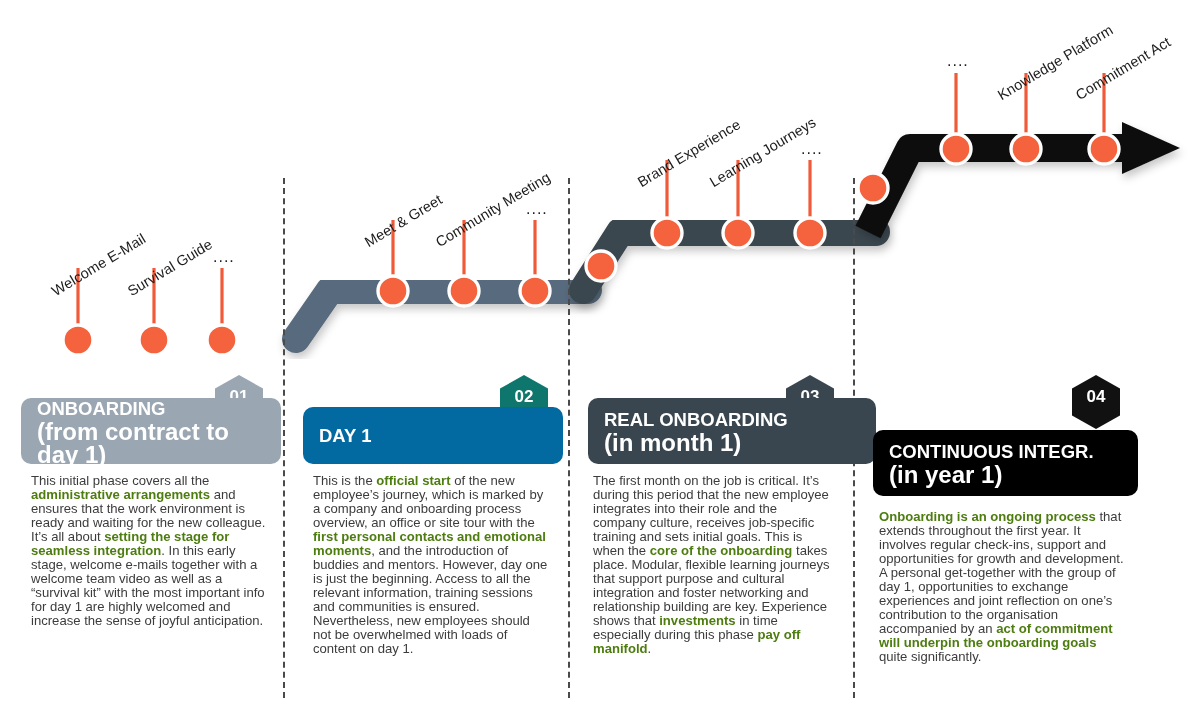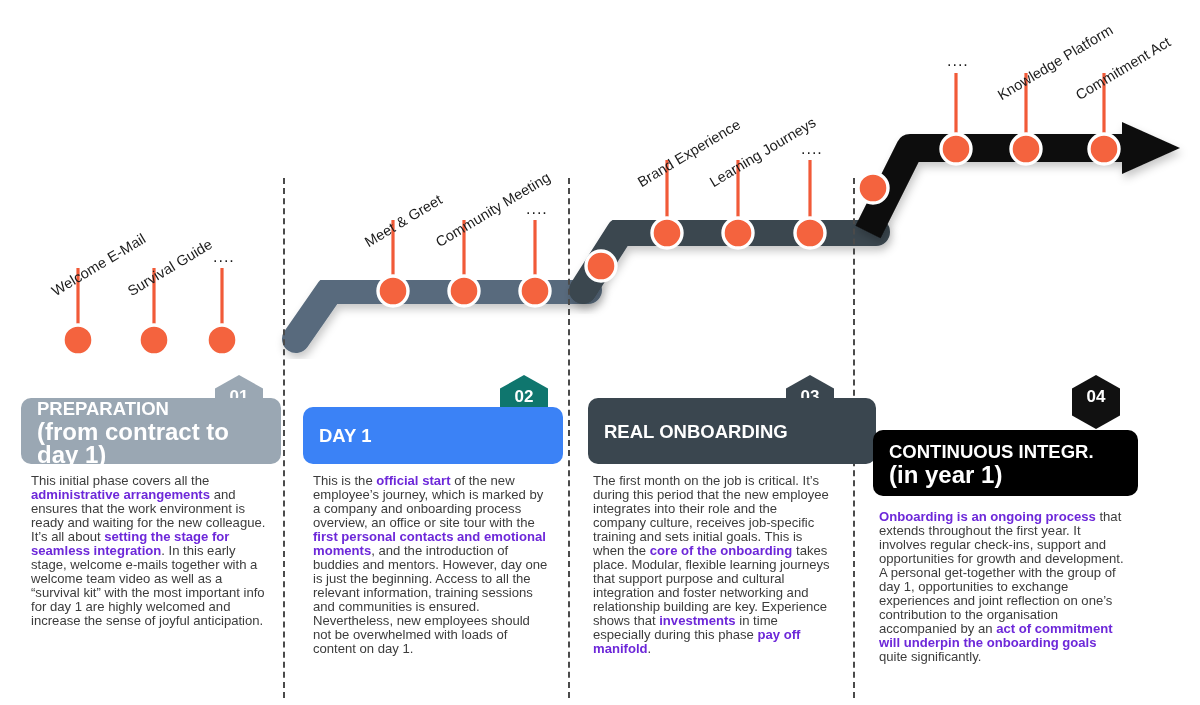--- a/index.html
+++ b/index.html
@@ -81,21 +81,21 @@
     font-size: 24px;
   }
   .body-text {
     position: absolute;
     font-size: 13.1px;
     line-height: 14px;
     color: #3c3c3c;
     text-align: left;
   }
   .body-text b {
-    color: #6d28d9;
+    color: #4d7c0f;
     font-weight: bold;
   }
 </style>
 </head>
 <body>
 
 <div id="stage">
 
   <svg class="staircase" viewBox="0 0 1200 705">
     <defs>
@@ -176,38 +176,39 @@
   <div class="milestone-label" style="left:643px; top:174px;">Brand Experience</div>
   <div class="milestone-label" style="left:715px; top:174px;">Learning Journeys</div>
   <div class="milestone-label ellipsis" style="left:801px; top:140px;">....</div>
 
   <div class="milestone-label ellipsis" style="left:947px; top:52px;">....</div>
   <div class="milestone-label" style="left:1003px; top:87px;">Knowledge Platform</div>
   <div class="milestone-label" style="left:1081px; top:87px;">Commitment Act</div>
 
   <div class="hex" style="left:215px; top:375px; background:#9aa7b3;">01</div>
   <div class="title-bar" style="left:21px; top:398px; width:260px; height:66px; background:#9aa7b3;">
-    <div>PREPARATION</div>
+    <div>ONBOARDING</div>
     <div class="t2">(from contract to day 1)</div>
   </div>
   <div class="body-text" style="left:31px; top:474px; width:238px;">
     <span>This initial phase covers all the </span><b>administrative arrangements</b><span> and ensures that the work environment is ready and waiting for the new colleague. It’s all about </span><b>setting the stage for seamless integration</b><span>. In this early stage, welcome e-mails together with a welcome team video as well as a “survival kit” with the most important info for day 1 are highly welcomed and increase the sense of joyful anticipation.</span>
   </div>
 
   <div class="hex" style="left:500px; top:375px; background:#0f766e;">02</div>
-  <div class="title-bar" style="left:303px; top:407px; width:260px; height:57px; background:#3b82f6;">
+  <div class="title-bar" style="left:303px; top:407px; width:260px; height:57px; background:#0369a1;">
     <div>DAY 1</div>
   </div>
   <div class="body-text" style="left:313px; top:474px; width:238px;">
     <span>This is the </span><b>official start</b><span> of the new employee’s journey, which is marked by a company and onboarding process overview, an office or site tour with the </span><b>first personal contacts and emotional moments</b><span>, and the introduction of buddies and mentors. However, day one is just the beginning. Access to all the relevant information, training sessions and communities is ensured. Nevertheless, new employees should not be overwhelmed with loads of content on day 1.</span>
   </div>
 
   <div class="hex" style="left:786px; top:375px; background:#3a464f;">03</div>
   <div class="title-bar" style="left:588px; top:398px; width:288px; height:66px; background:#3a464f;">
     <div>REAL ONBOARDING</div>
+    <div class="t2">(in month 1)</div>
   </div>
   <div class="body-text" style="left:593px; top:474px; width:238px;">
     <span>The first month on the job is critical. It’s during this period that the new employee integrates into their role and the company culture, receives job-specific training and sets initial goals. This is when the </span><b>core of the onboarding</b><span> takes place. Modular, flexible learning journeys that support purpose and cultural integration and foster networking and relationship building are key. Experience shows that </span><b>investments</b><span> in time especially during this phase </span><b>pay off manifold</b><span>.</span>
   </div>
 
   <div class="hex" style="left:1072px; top:375px; background:#111111;">04</div>
   <div class="title-bar" style="left:873px; top:398px; width:265px; height:66px; background:#000000;margin-top:32px;">
     <div>CONTINUOUS INTEGR.</div>
     <div class="t2">(in year 1)</div>
   </div>

